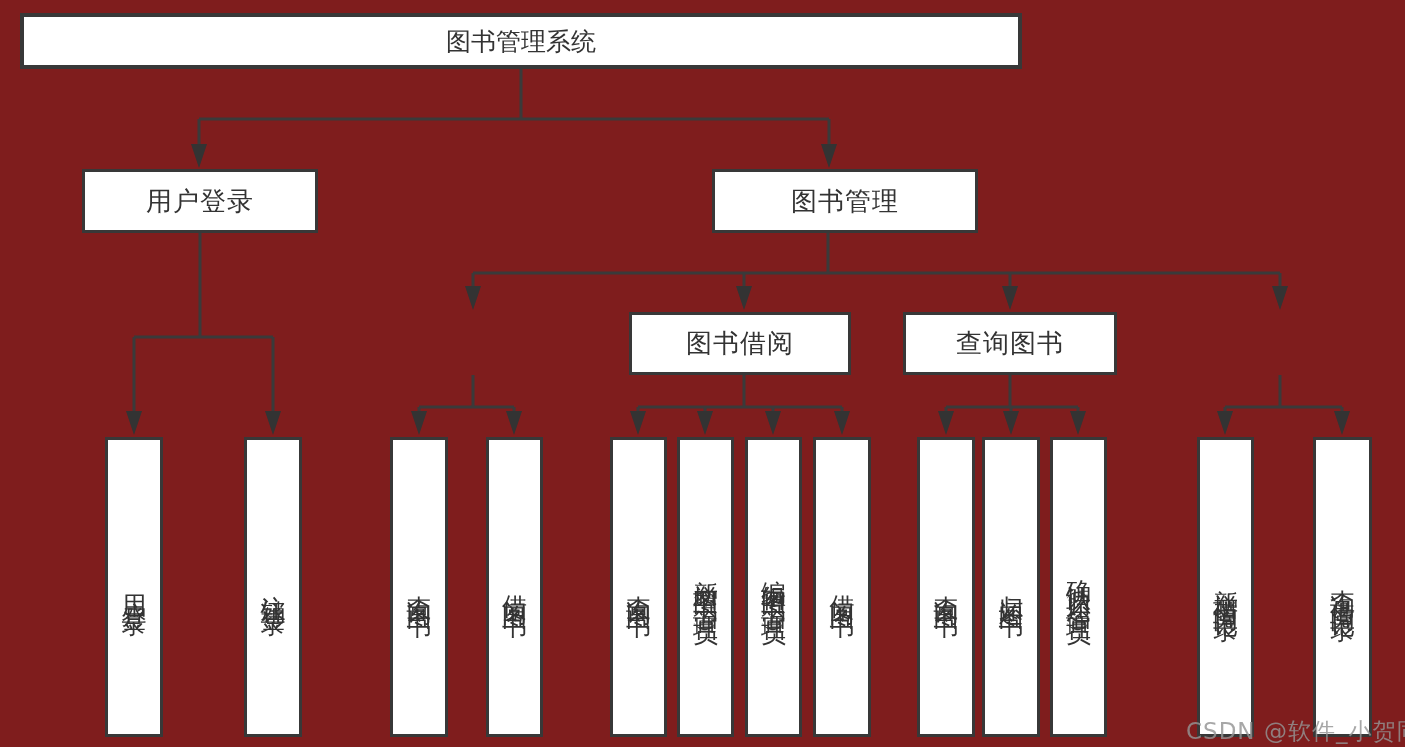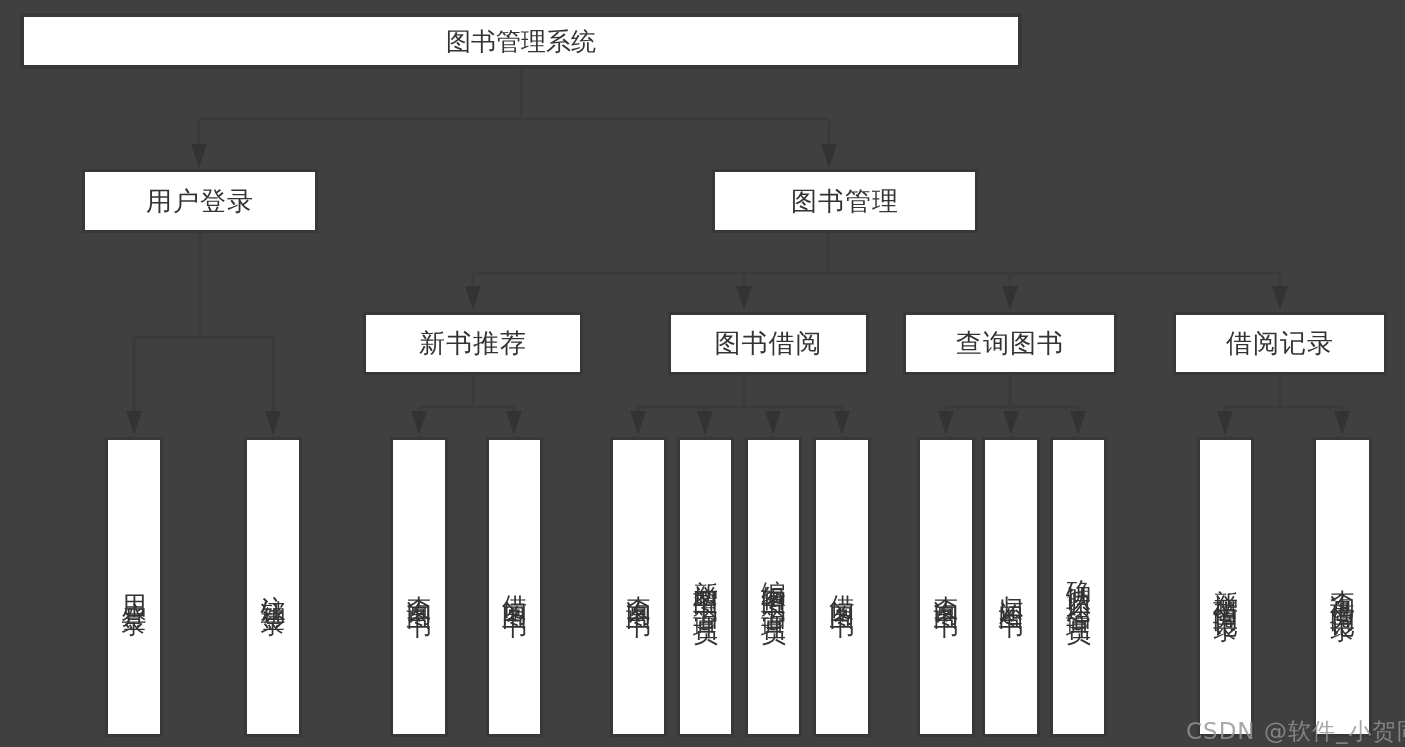--- a/index.html
+++ b/index.html
@@ -1,20 +1,20 @@
 <!DOCTYPE html>
 <html><head>
 <meta charset="utf-8">
 <style>
   html, body { margin: 0; padding: 0; background: #ffffff; }
   .stage {
     position: relative;
     width: 1405px;
     height: 747px;
-    background: #404040;
+    background: #7f1d1d;
     font-family: "DejaVu Sans", "Liberation Sans", sans-serif;
     overflow: hidden;
   }
   .wires {
     position: absolute;
     left: 0; top: 0;
     width: 1405px; height: 747px;
   }
   .wires path {
     stroke: #3a3a3a;
@@ -132,31 +132,25 @@
     <span>图书管理系统</span>
   </div>
 
   <div class="node branch" style="left:82px;width:236px">
     <span>用户登录</span>
   </div>
   <div class="node branch" style="left:712px;width:266px">
     <span>图书管理</span>
   </div>
 
-  <div class="node mid" style="left:363px;width:220px">
-    <span>新书推荐</span>
-  </div>
-  <div class="node mid" style="left:668px;width:201px">
+  <div class="node mid" style="left:629px;width:222px">
     <span>图书借阅</span>
   </div>
   <div class="node mid" style="left:903px;width:214px">
     <span>查询图书</span>
-  </div>
-  <div class="node mid" style="left:1173px;width:214px">
-    <span>借阅记录</span>
   </div>
 
   <div class="node leaf" style="left:105px;width:58px">
     <span class="vtext">用户登录</span>
   </div>
   <div class="node leaf" style="left:244px;width:58px">
     <span class="vtext">注销登录</span>
   </div>
 
   <div class="node leaf" style="left:390px;width:58px">

